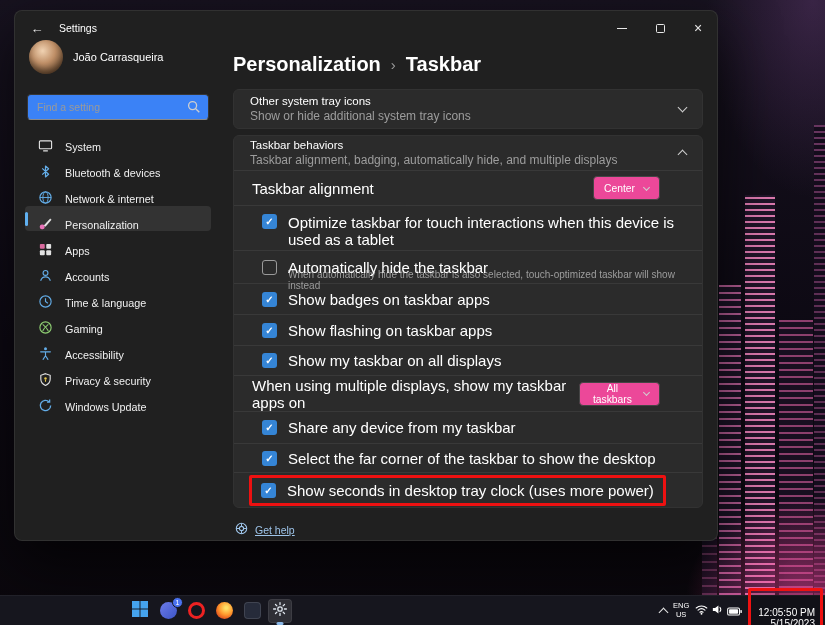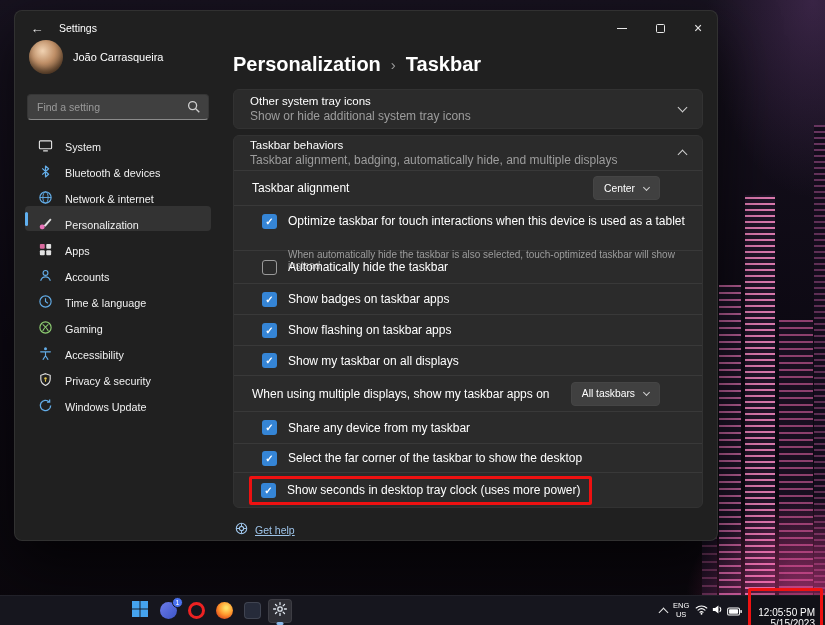--- a/index.html
+++ b/index.html
@@ -35,21 +35,21 @@
   .close-glyph { font-size:14px; line-height:1; }
 
   
   .sidebar { position:absolute; left:0; top:19px; bottom:0; width:206px; padding:0 10px; }
   .profile { display:flex; align-items:center; gap:10px; padding:10px 4px 12px; }
   .avatar { width:34px; height:34px; border-radius:50%; flex:none;
     background:radial-gradient(circle at 40% 32%, #f0d2b2 0%, #c09068 40%, #79573a 72%, #40281a 100%);
     box-shadow:inset 0 -4px 6px rgba(0,0,0,.35); }
   .profile-name { color:#fff; font-size:11px; }
   .searchbox { position:relative; margin:8px 2px 0; }
-  .searchbox input { width:100%; height:26px; background:#404040; border:1px solid #363636;
+  .searchbox input { width:100%; height:26px; background:#3b82f6; border:1px solid #363636;
     border-bottom:1px solid #8b8b8b; border-radius:4px; color:#e8e8e8; font-size:10.5px;
     padding:0 28px 0 9px; outline:none; font-family:inherit; }
   .searchbox input::placeholder { color:#9a9a9a; }
   .search-ic { position:absolute; right:8px; top:6px; width:14px; height:14px; }
   .nav { margin-top:8px; display:flex; flex-direction:column; gap:1px; }
   .nav-item { position:relative; height:25px; display:flex; align-items:flex-end; gap:12px;
     padding-left:12px; border-radius:4px; color:#f0f0f0; font-size:10.8px; cursor:pointer; }
   .nav-item.selected { background:#333333; }
   .nav-item.selected::before { content:""; position:absolute; left:0; top:5.5px; width:3px;
     height:14px; border-radius:2px; background:#60b0f0; }
@@ -69,31 +69,31 @@
   .bhead { height:34px; display:flex; align-items:center; padding:0 16px; cursor:pointer; }
   .chev { width:7px; height:7px; border-right:1.4px solid #d0d0d0; border-bottom:1.4px solid #d0d0d0;
     flex:none; }
   .chev.down { transform:rotate(45deg); margin-top:-3px; }
   .chev.up { transform:rotate(-135deg); margin-top:3px; }
   .chev.sm { width:5px; height:5px; border-width:1.2px; transform:rotate(45deg); margin-top:-2px; }
   .push { margin-left:auto; }
   .brow { border-top:1px solid rgba(255,255,255,.07); display:flex; align-items:center;
     padding:0 16px 0 18px; }
   .brow.cb { padding-left:28px; }
-  .row-label { font-size:12px; color:#fff; }
+  .row-label { font-size:15px; color:#fff; }
   .cb .row-label { margin-left:11px; }
   .stack { display:flex; flex-direction:column; gap:21px; margin-left:11px; }
   .stack .row-label { margin-left:0; }
   .row-sub { font-size:10px; color:#9d9d9d; }
   .checkbox { width:15px; height:15px; border-radius:3px; flex:none; display:flex;
     align-items:center; justify-content:center; cursor:pointer; }
   .checkbox.checked { background:#3585d6; color:#fff; }
   .checkbox.checked::after { content:"✓"; font-size:10px; font-weight:700; }
   .checkbox.unchecked { background:transparent; border:1px solid #9a9a9a; }
-  .dd { margin-left:auto; margin-right:26px; height:24px; background:#404040; border:1px solid #454545;
+  .dd { margin-left:auto; margin-right:26px; height:24px; background:#ec4899; border:1px solid #454545;
     border-radius:4px; color:#fff; font-size:10.3px; display:flex; align-items:center; gap:9px;
     padding:0 10px; font-family:inherit; cursor:pointer; }
   .redbox { display:inline-flex; align-items:center; border:3px solid #ee1111; border-radius:2px;
     padding:4px 9px; margin-left:-13px; }
   .gethelp { position:absolute; left:14px; bottom:3px; display:flex; align-items:center; gap:7px;
     color:#9dc3e8; font-size:10.5px; cursor:pointer; }
   .gethelp .lbl { text-decoration:underline; }
 
   
   .taskbar { position:absolute; left:0; right:0; bottom:0; height:30px; background:#16161e;

